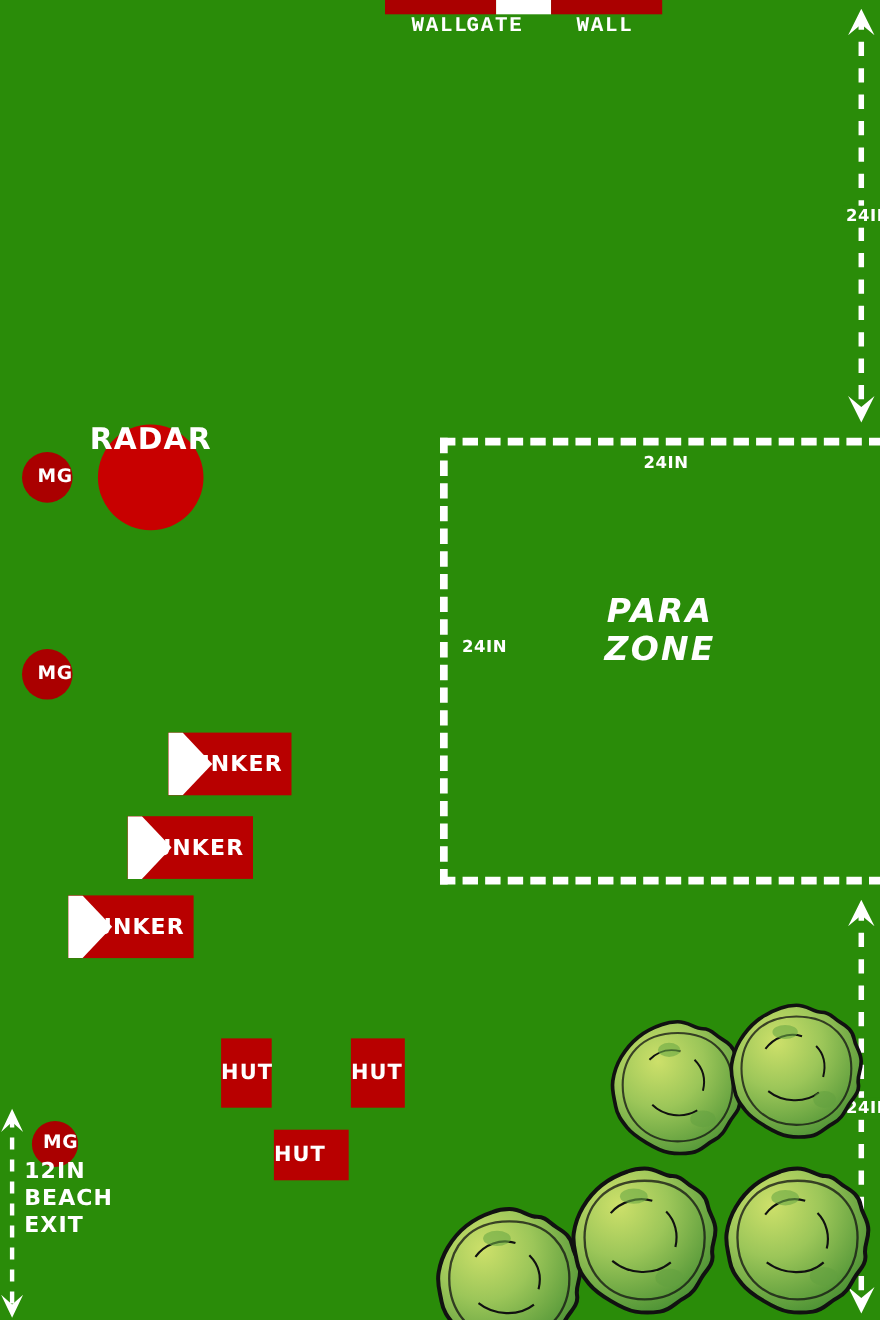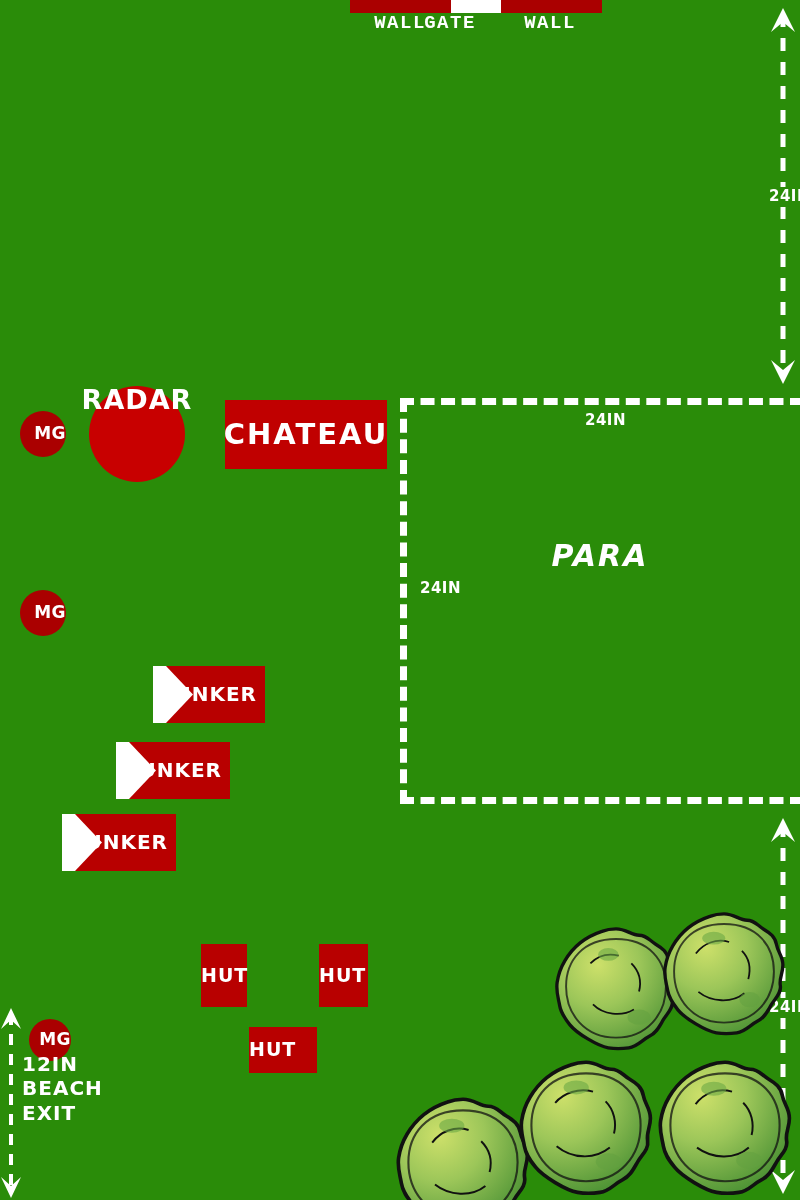--- a/index.html
+++ b/index.html
@@ -177,29 +177,27 @@
   <div class="stencil meas-arrow-label" style="left:766px; top:187px;">24IN</div>
 
   <div class="mg-circle" style="left:20px; top:411px; width:46px; height:46px;">
     <span class="stencil">MG</span>
   </div>
 
   <div class="radar-circle" style="left:89px; top:386px; width:96px; height:96px;">
     <span class="stencil">RADAR</span>
   </div>
 
-  <div class="chateau-box" style="left:225px; top:400px; width:162px; height:69px;">
-    <span class="stencil">CHATEAU</span>
-  </div>
 
   <div class="dz" style="left:400px; top:398px; width:404px; height:406px;"></div>
   <div class="stencil dim-label" style="left:585px; top:413px;">24IN</div>
   <div class="stencil dim-label" style="left:420px; top:581px;">24IN</div>
   <div class="stencil dz-title" style="left:430px; top:538px; width:340px;font-style:italic;">
     <div>PARA</div>
+    <div>ZONE</div>
   </div>
 
   <div class="mg-circle" style="left:20px; top:590px; width:46px; height:46px;">
     <span class="stencil">MG</span>
   </div>
 
   <div class="bunker" style="left:153px; top:666px; width:112px; height:57px;">
     <svg class="bunker-chevron" viewBox="0 0 46 57" preserveAspectRatio="none">
       <path d="M0 0 L0 57 L13 57 L40 28.5 L13 0 Z" fill="#ffffff"></path>
     </svg>

